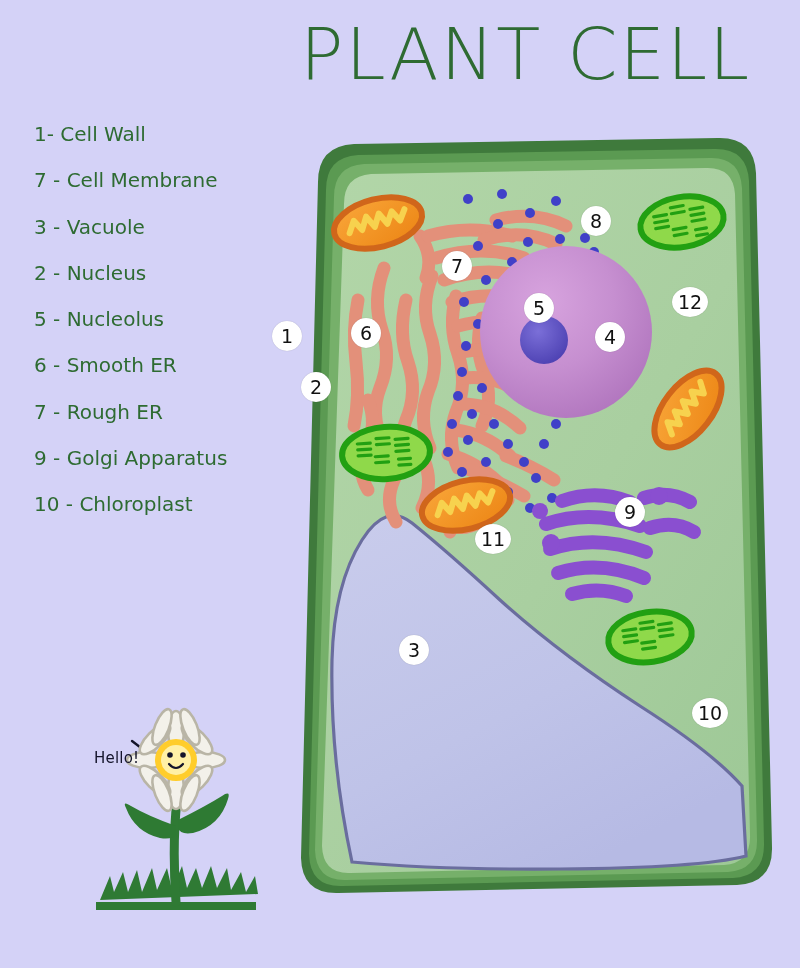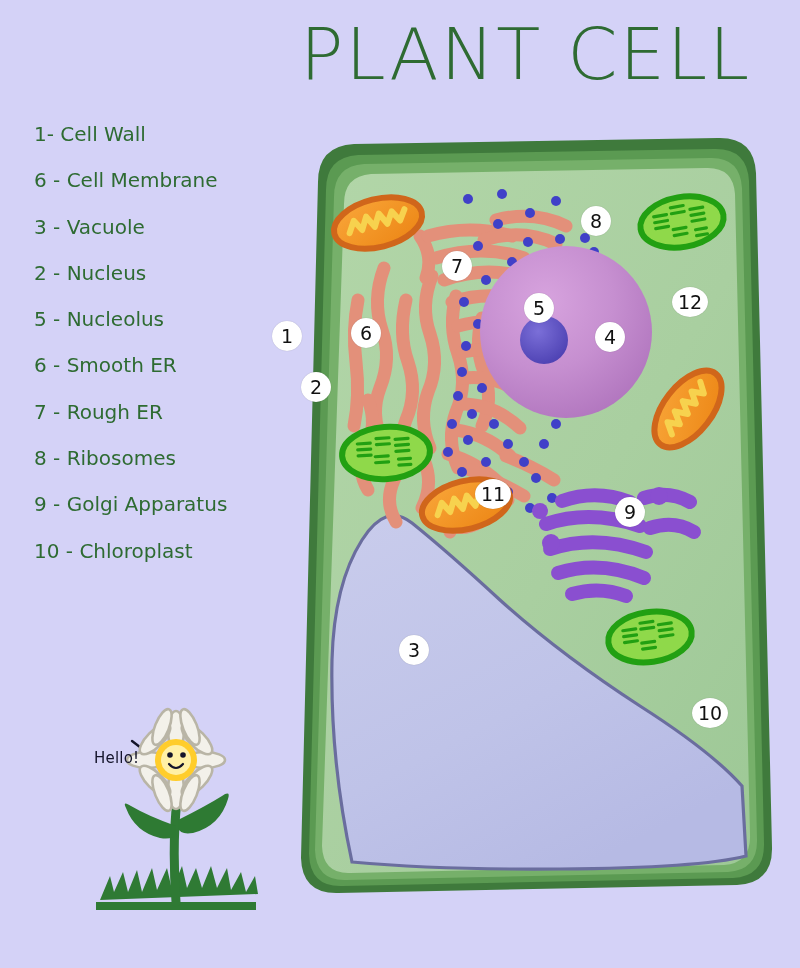--- a/index.html
+++ b/index.html
@@ -313,39 +313,38 @@
         <circle cx="183" cy="755" r="2.8" fill="#14142b"></circle>
         <path d="M169,764 Q176,772 183,764" fill="none" stroke="#14142b" stroke-width="2.2" stroke-linecap="round"></path>
       </g>
     </g>
   </svg>
 
   <div class="title">PLANT CELL</div>
 
   <div class="legend">
     <div class="legend-item">1- Cell Wall</div>
-    <div class="legend-item">6 - Cell Membrane</div>
+    <div class="legend-item">7 - Cell Membrane</div>
     <div class="legend-item">3 - Vacuole</div>
     <div class="legend-item">2 - Nucleus</div>
     <div class="legend-item">5 - Nucleolus</div>
     <div class="legend-item">6 - Smooth ER</div>
     <div class="legend-item">7 - Rough ER</div>
-    <div class="legend-item">8 - Ribosomes</div>
     <div class="legend-item">9 - Golgi Apparatus</div>
     <div class="legend-item">10 - Chloroplast</div>
   </div>
 
   <div class="badge w1" style="left:272px; top:321px;">1</div>
   <div class="badge w1" style="left:301px; top:372px;">2</div>
   <div class="badge w1" style="left:399px; top:635px;">3</div>
   <div class="badge w1" style="left:595px; top:322px;">4</div>
   <div class="badge w1" style="left:524px; top:293px;">5</div>
   <div class="badge w1" style="left:351px; top:318px;">6</div>
   <div class="badge w1" style="left:442px; top:251px;">7</div>
   <div class="badge w1" style="left:581px; top:206px;">8</div>
   <div class="badge w1" style="left:615px; top:497px;">9</div>
   <div class="badge w2" style="left:692px; top:650px;margin-top:48px;">10</div>
-  <div class="badge w2" style="left:475px; top:479px;">11</div>
+  <div class="badge w2" style="left:475px; top:524px;">11</div>
   <div class="badge w2" style="left:672px; top:287px;">12</div>
 
   <div class="hello">Hello!</div>
 
 </div>
 
 </body></html>

